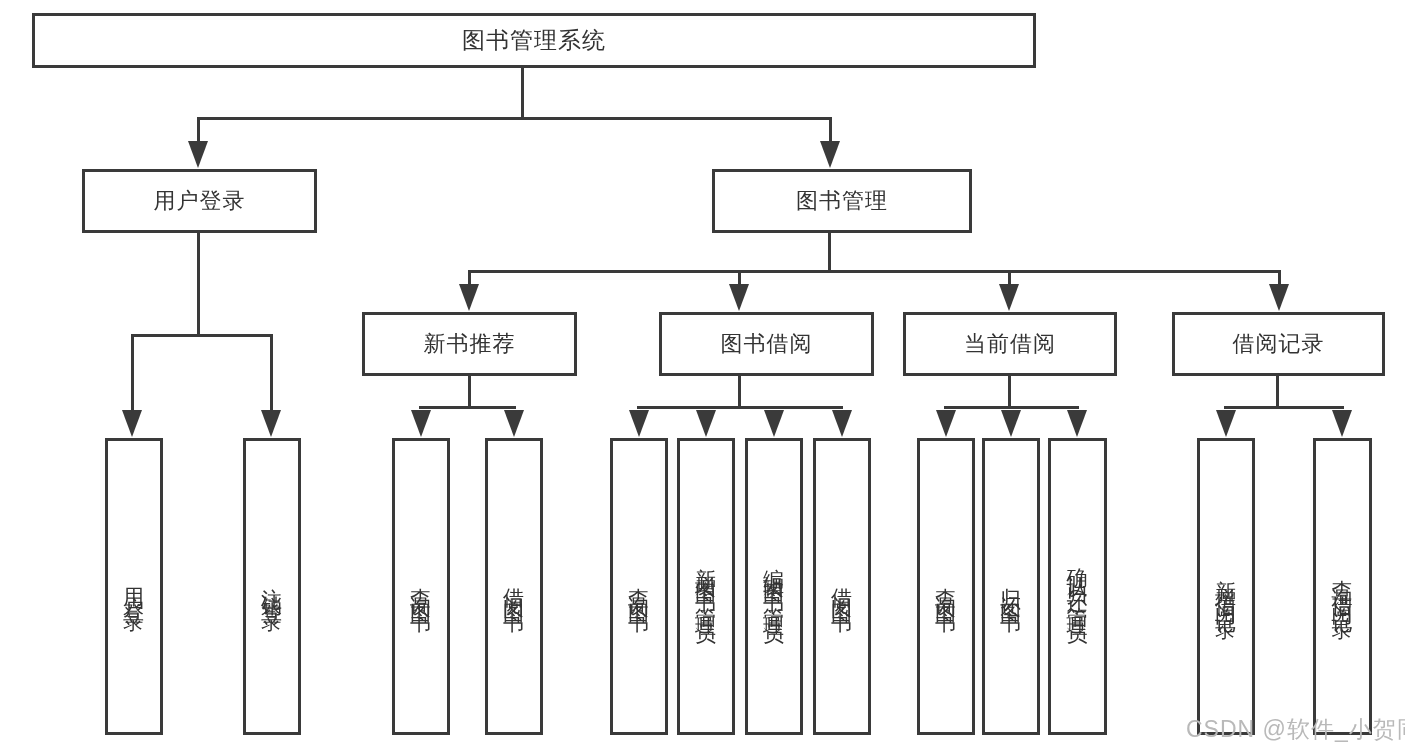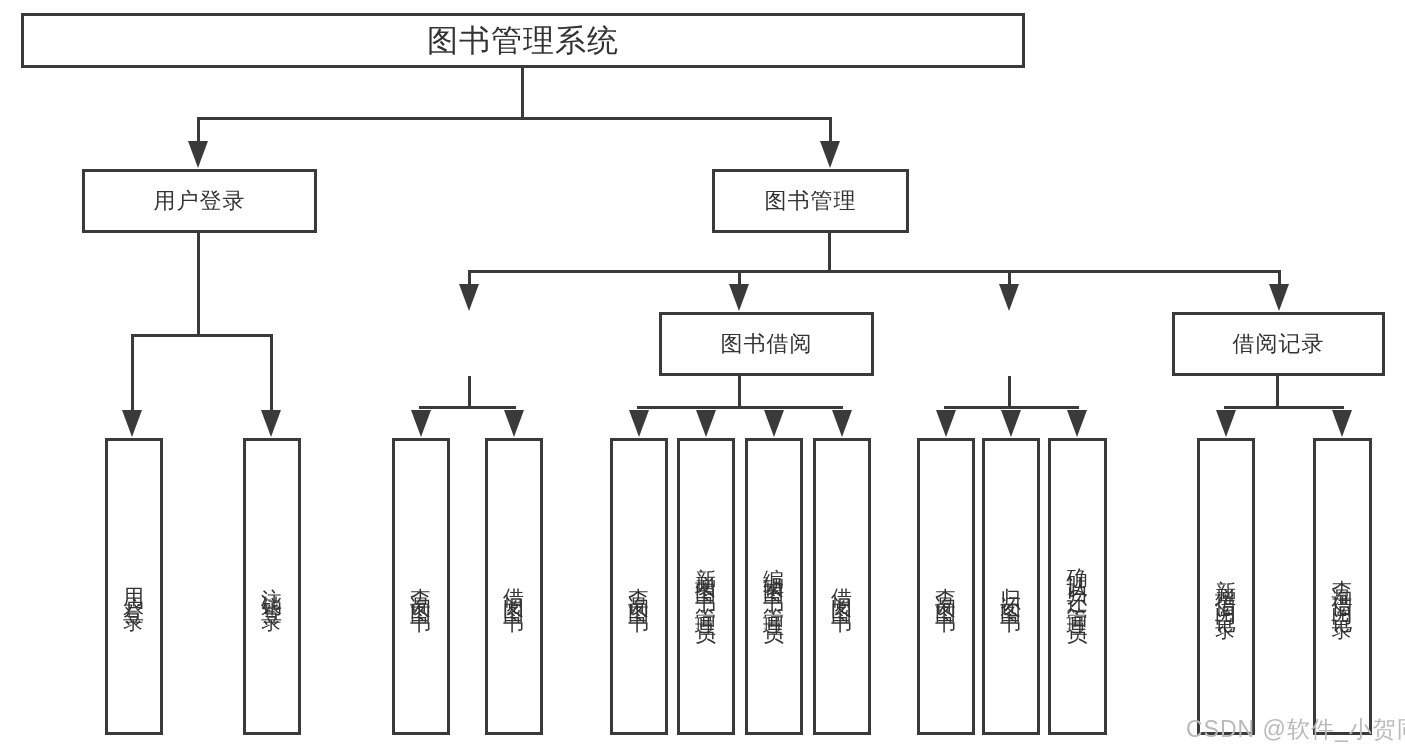--- a/index.html
+++ b/index.html
@@ -12,21 +12,21 @@
   }
   .box{
     position:absolute;
     box-sizing:border-box;
     border:3px solid #3a3a3a;
     background:#ffffff;
     display:flex;align-items:center;justify-content:center;
     color:#333333;
   }
   .hbox{font-size:22px;letter-spacing:1px;}
-  .rootbox{font-size:31px;letter-spacing:1px;}
+  .rootbox{font-size:23px;letter-spacing:1px;margin-left:11px;}
   .leaf{
     position:absolute;
     box-sizing:border-box;
     border:3px solid #3a3a3a;
     background:#ffffff;
     display:flex;align-items:center;justify-content:center;
     top:438px;width:58px;height:297px;
     color:#333333;
   }
   .leaf span{
@@ -59,29 +59,35 @@
 <div id="canvas">
 
   <div class="box rootbox" style="left:21px;top:13px;width:1004px;height:55px">
     <span>图书管理系统</span>
   </div>
 
   <div class="box hbox" style="left:82px;top:169px;width:235px;height:64px">
     <span>用户登录</span>
   </div>
 
-  <div class="box hbox" style="left:712px;top:169px;width:197px;height:64px">
+  <div class="box hbox" style="left:712px;top:169px;width:260px;height:64px">
     <span>图书管理</span>
   </div>
 
+  <div class="box hbox" style="left:362px;top:312px;width:215px;height:64px">
+    <span>新书推荐</span>
+  </div>
 
   <div class="box hbox" style="left:659px;top:312px;width:215px;height:64px">
     <span>图书借阅</span>
   </div>
 
+  <div class="box hbox" style="left:903px;top:312px;width:214px;height:64px">
+    <span>当前借阅</span>
+  </div>
 
   <div class="box hbox" style="left:1172px;top:312px;width:213px;height:64px">
     <span>借阅记录</span>
   </div>
 
   <div class="leaf" style="left:105px">
     <span>用户登录</span>
     </div>
   <div class="leaf" style="left:243px">
     <span>注销登录</span>

